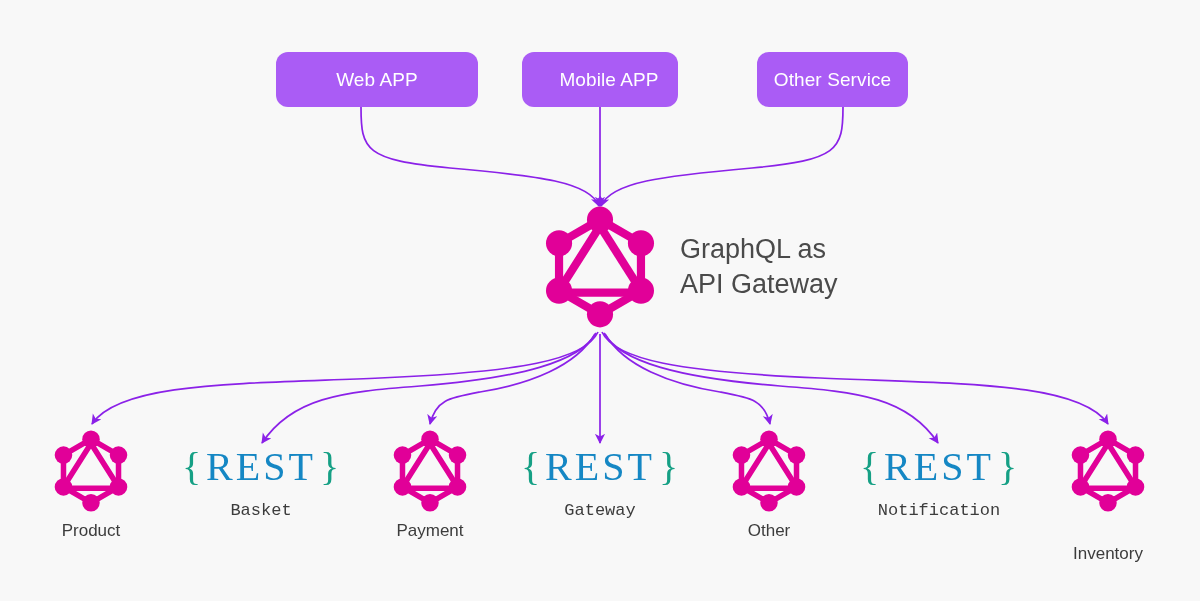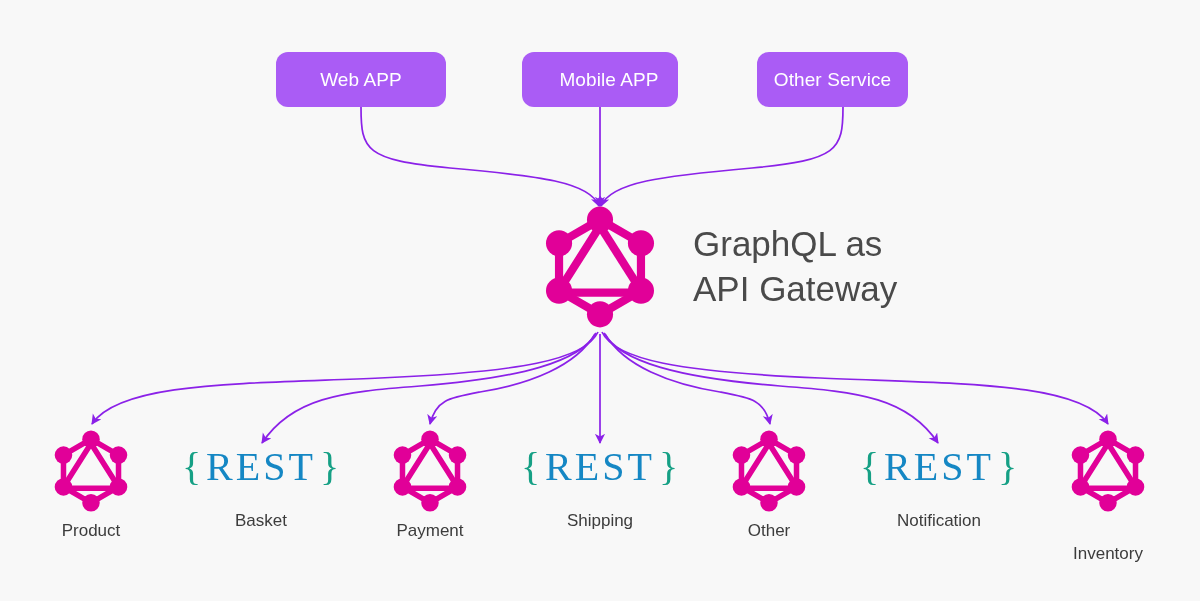--- a/index.html
+++ b/index.html
@@ -40,43 +40,43 @@
     height: 55px;
     box-sizing: border-box;
   }
   .client-box .client-label {
     color: #ffffff;
     font-size: 19px;
     font-family: "Liberation Sans", sans-serif;
     letter-spacing: 0.1px;
     white-space: nowrap;
   }
-  #client-web    { left: 276px; top: 52px;  width: 170px; }
+  #client-web    { left: 276px; top: 52px;  width: 202px; }
   #client-mobile { left: 522px; top: 52px;  width: 156px; padding-left: 18px; }
   #client-other  { left: 757px; top: 52px;  width: 151px; }
 
   
   #gateway {
     position: absolute;
     left: 536px;
     top: 203px;
     width: 400px;
     height: 128px;
     display: flex;
     align-items: center;
   }
   #gateway-logo {
     width: 128px;
     height: 128px;
     flex: 0 0 128px;
   }
   #gateway-title {
-    margin-left: 29px;
+    margin-left: 16px;
     color: #4a4a4a;
-    font-size: 35px;
+    font-size: 27px;
     line-height: 1.28;
     font-family: "Liberation Sans", sans-serif;
     white-space: pre-line;
   }
 
   
   .service {
     position: absolute;
     display: flex;
     flex-direction: column;
@@ -102,21 +102,21 @@
     line-height: 1;
     white-space: nowrap;
     letter-spacing: 1px;
   }
   .service.rest .brace { color: #16a085; }
   .service.rest .rest-word {
     color: #1587c4;
     letter-spacing: 3px;
     margin: 0 4px;
   }
-  .service.rest .svc-label { margin-top: 24px; }
+  .service.rest .svc-label { margin-top: 14px; font-family: Liberation Mono, monospace; }
 
   #svc-product      { left: 11px;   top: 428px; }
   #svc-basket       { left: 181px;  top: 447px; }
   #svc-payment      { left: 350px;  top: 428px; }
   #svc-shipping     { left: 520px;  top: 447px; }
   #svc-user         { left: 689px;  top: 428px; }
   #svc-notification { left: 859px;  top: 447px; }
   #svc-inventory    { left: 1028px; top: 428px; gap: 23px; }
 </style>
 </head>
@@ -240,21 +240,21 @@
         <circle cx="50" cy="87" r="10.2"></circle>
         <circle cx="18" cy="68.5" r="10.2"></circle>
         <circle cx="18" cy="31.5" r="10.2"></circle>
       </g>
     </svg>
     <span class="svc-label">Payment</span>
   </div>
 
   <div class="service rest" id="svc-shipping">
     <div class="rest-mark"><span class="brace">{</span><span class="rest-word">REST</span><span class="brace">}</span></div>
-    <span class="svc-label">Shipping</span>
+    <span class="svc-label">Gateway</span>
   </div>
 
   <div class="service gql" id="svc-user">
     <svg class="svc-logo" viewBox="0 0 100 100">
       <g stroke="#e10098" stroke-width="6.4" stroke-linecap="round">
         <line x1="50" y1="13" x2="82" y2="31.5"></line>
         <line x1="82" y1="31.5" x2="82" y2="68.5"></line>
         <line x1="82" y1="68.5" x2="50" y2="87"></line>
         <line x1="50" y1="87" x2="18" y2="68.5"></line>
         <line x1="18" y1="68.5" x2="18" y2="31.5"></line>

